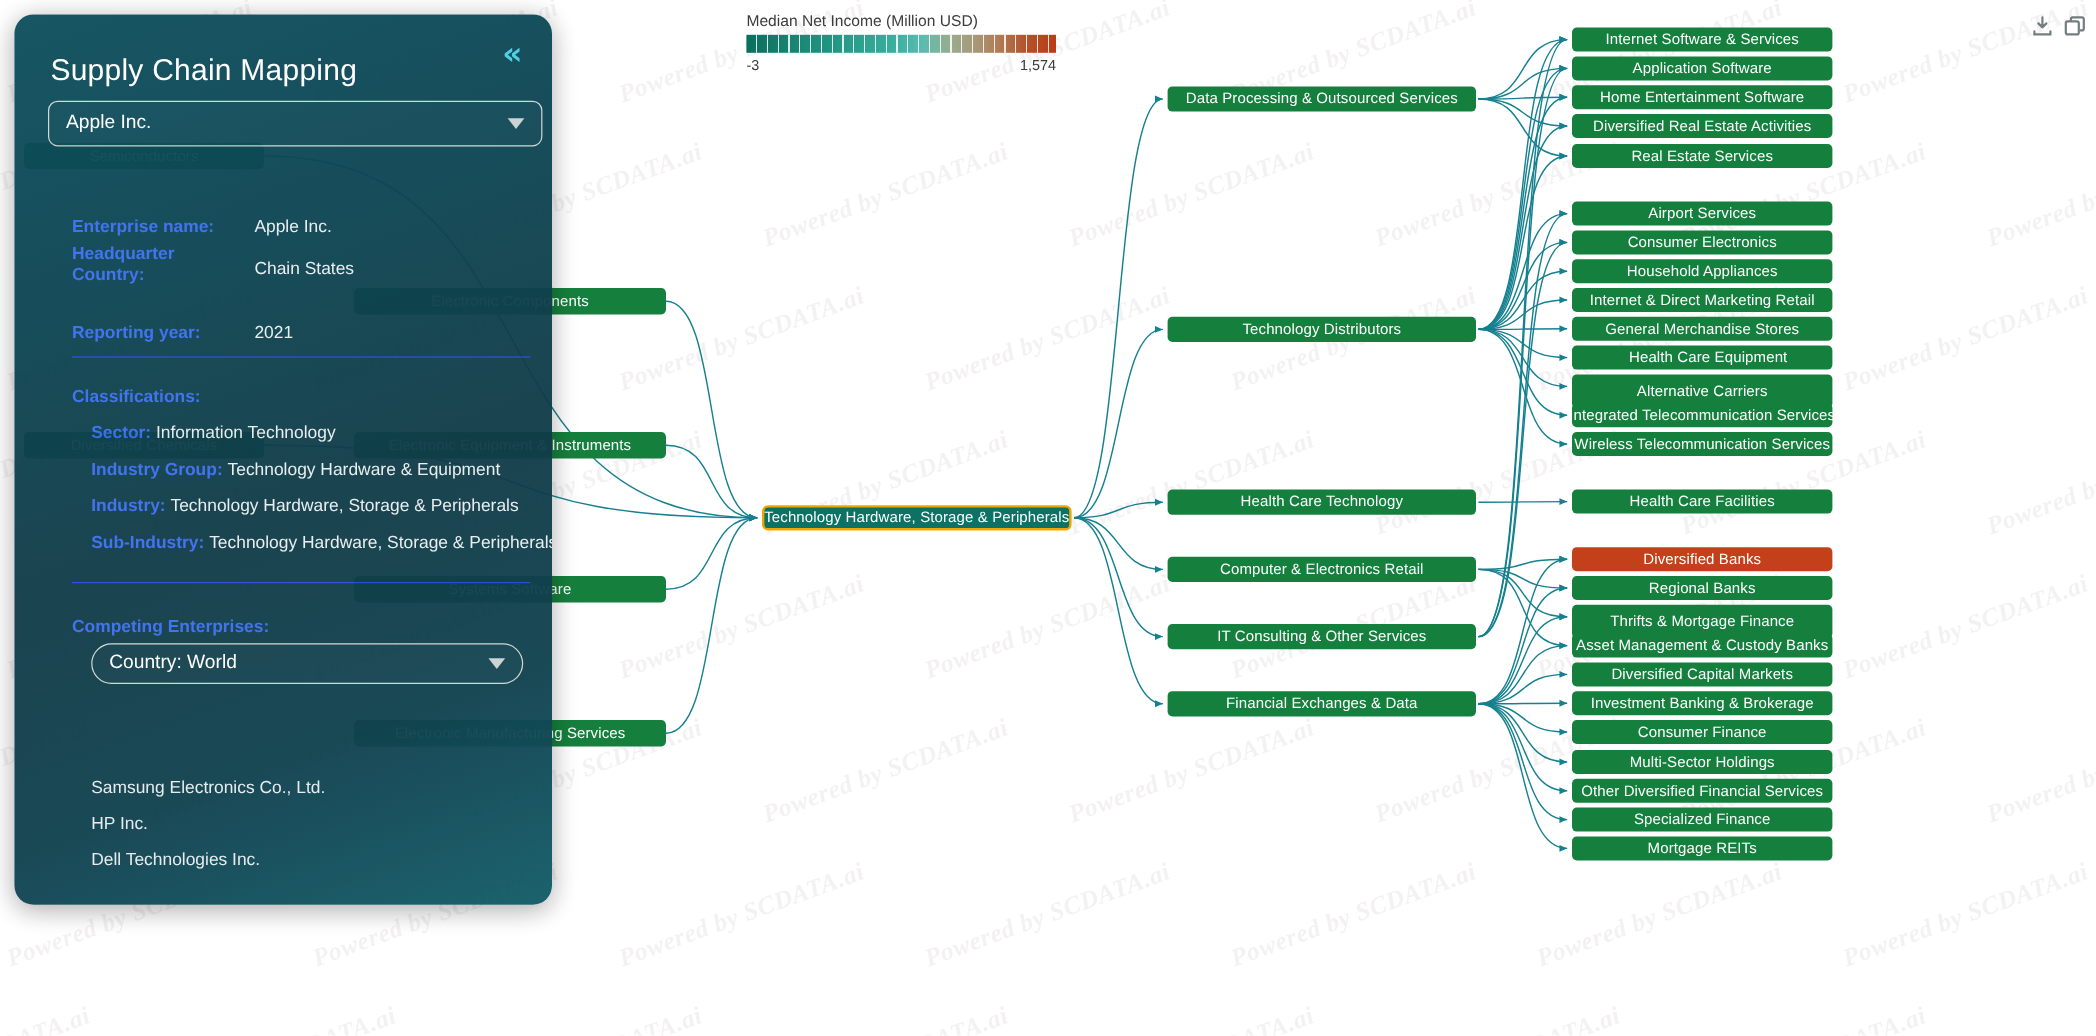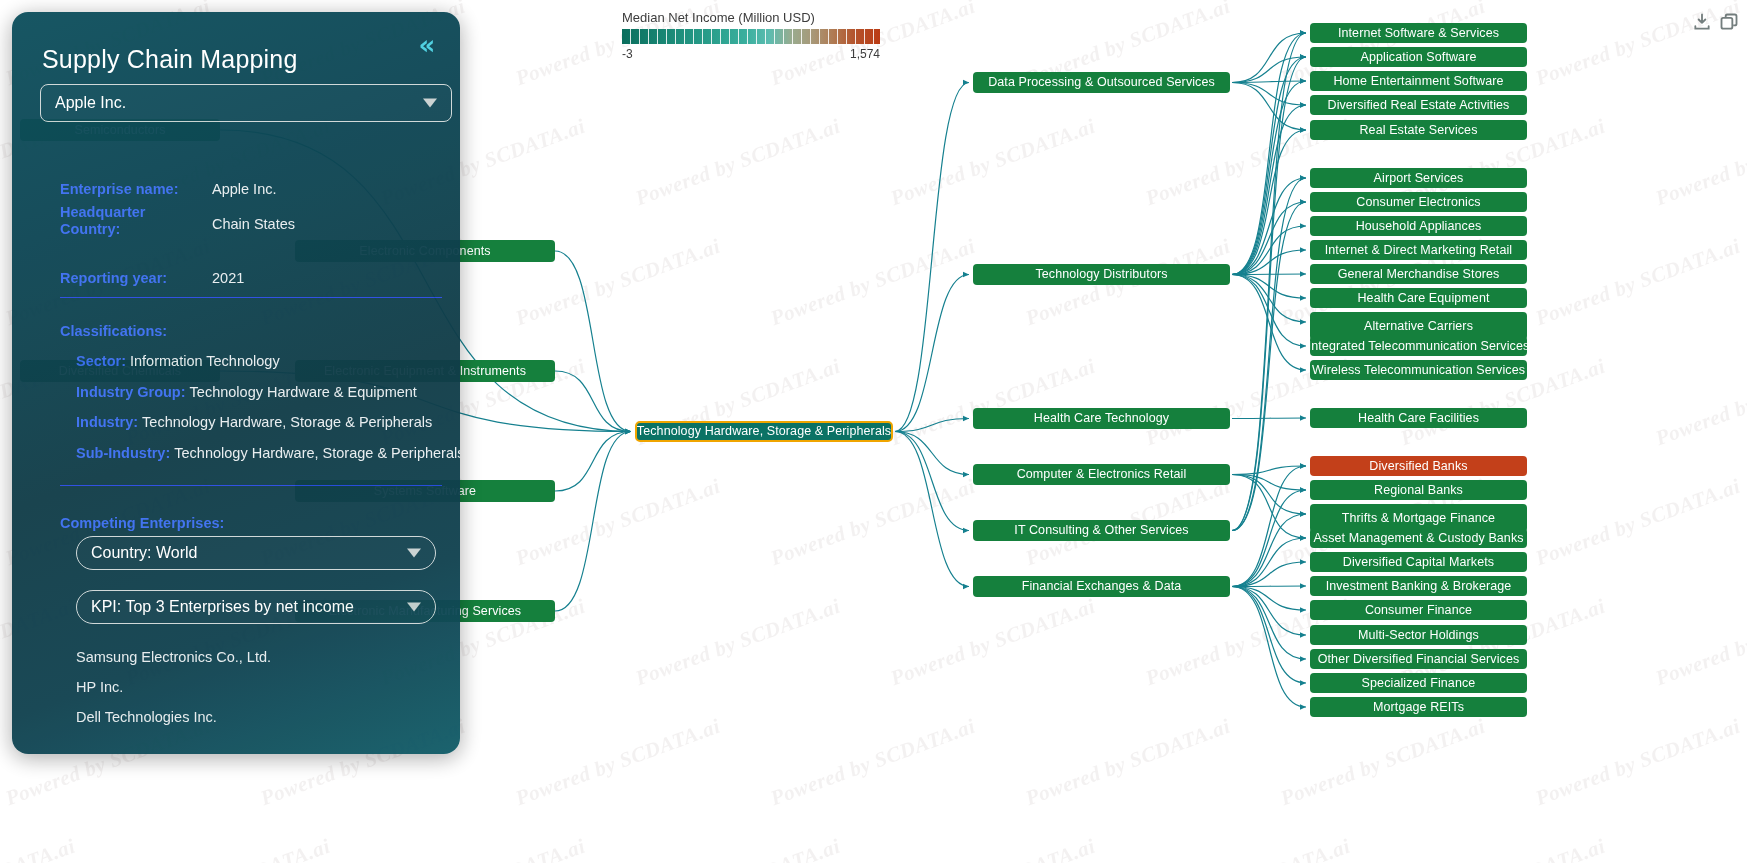--- a/index.html
+++ b/index.html
@@ -441,21 +441,17 @@
 
   <div class="rule" style="top:473px;"></div>
 
   <div id="competing-head">Competing Enterprises:</div>
 
   <div class="sel-box pill" id="country-select">
     <span>Country: World</span>
     <span class="caret"></span>
   </div>
 
-  <div class="sel-box pill" id="kpi-select">
-    <span>KPI: Top 3 Enterprises by net income</span>
-    <span class="caret"></span>
-  </div>
 
   <div class="comp-item" style="top:637px;">Samsung Electronics Co., Ltd.</div>
   <div class="comp-item" style="top:667px;">HP Inc.</div>
   <div class="comp-item" style="top:697px;">Dell Technologies Inc.</div>
 </div>
 
 </body></html>

